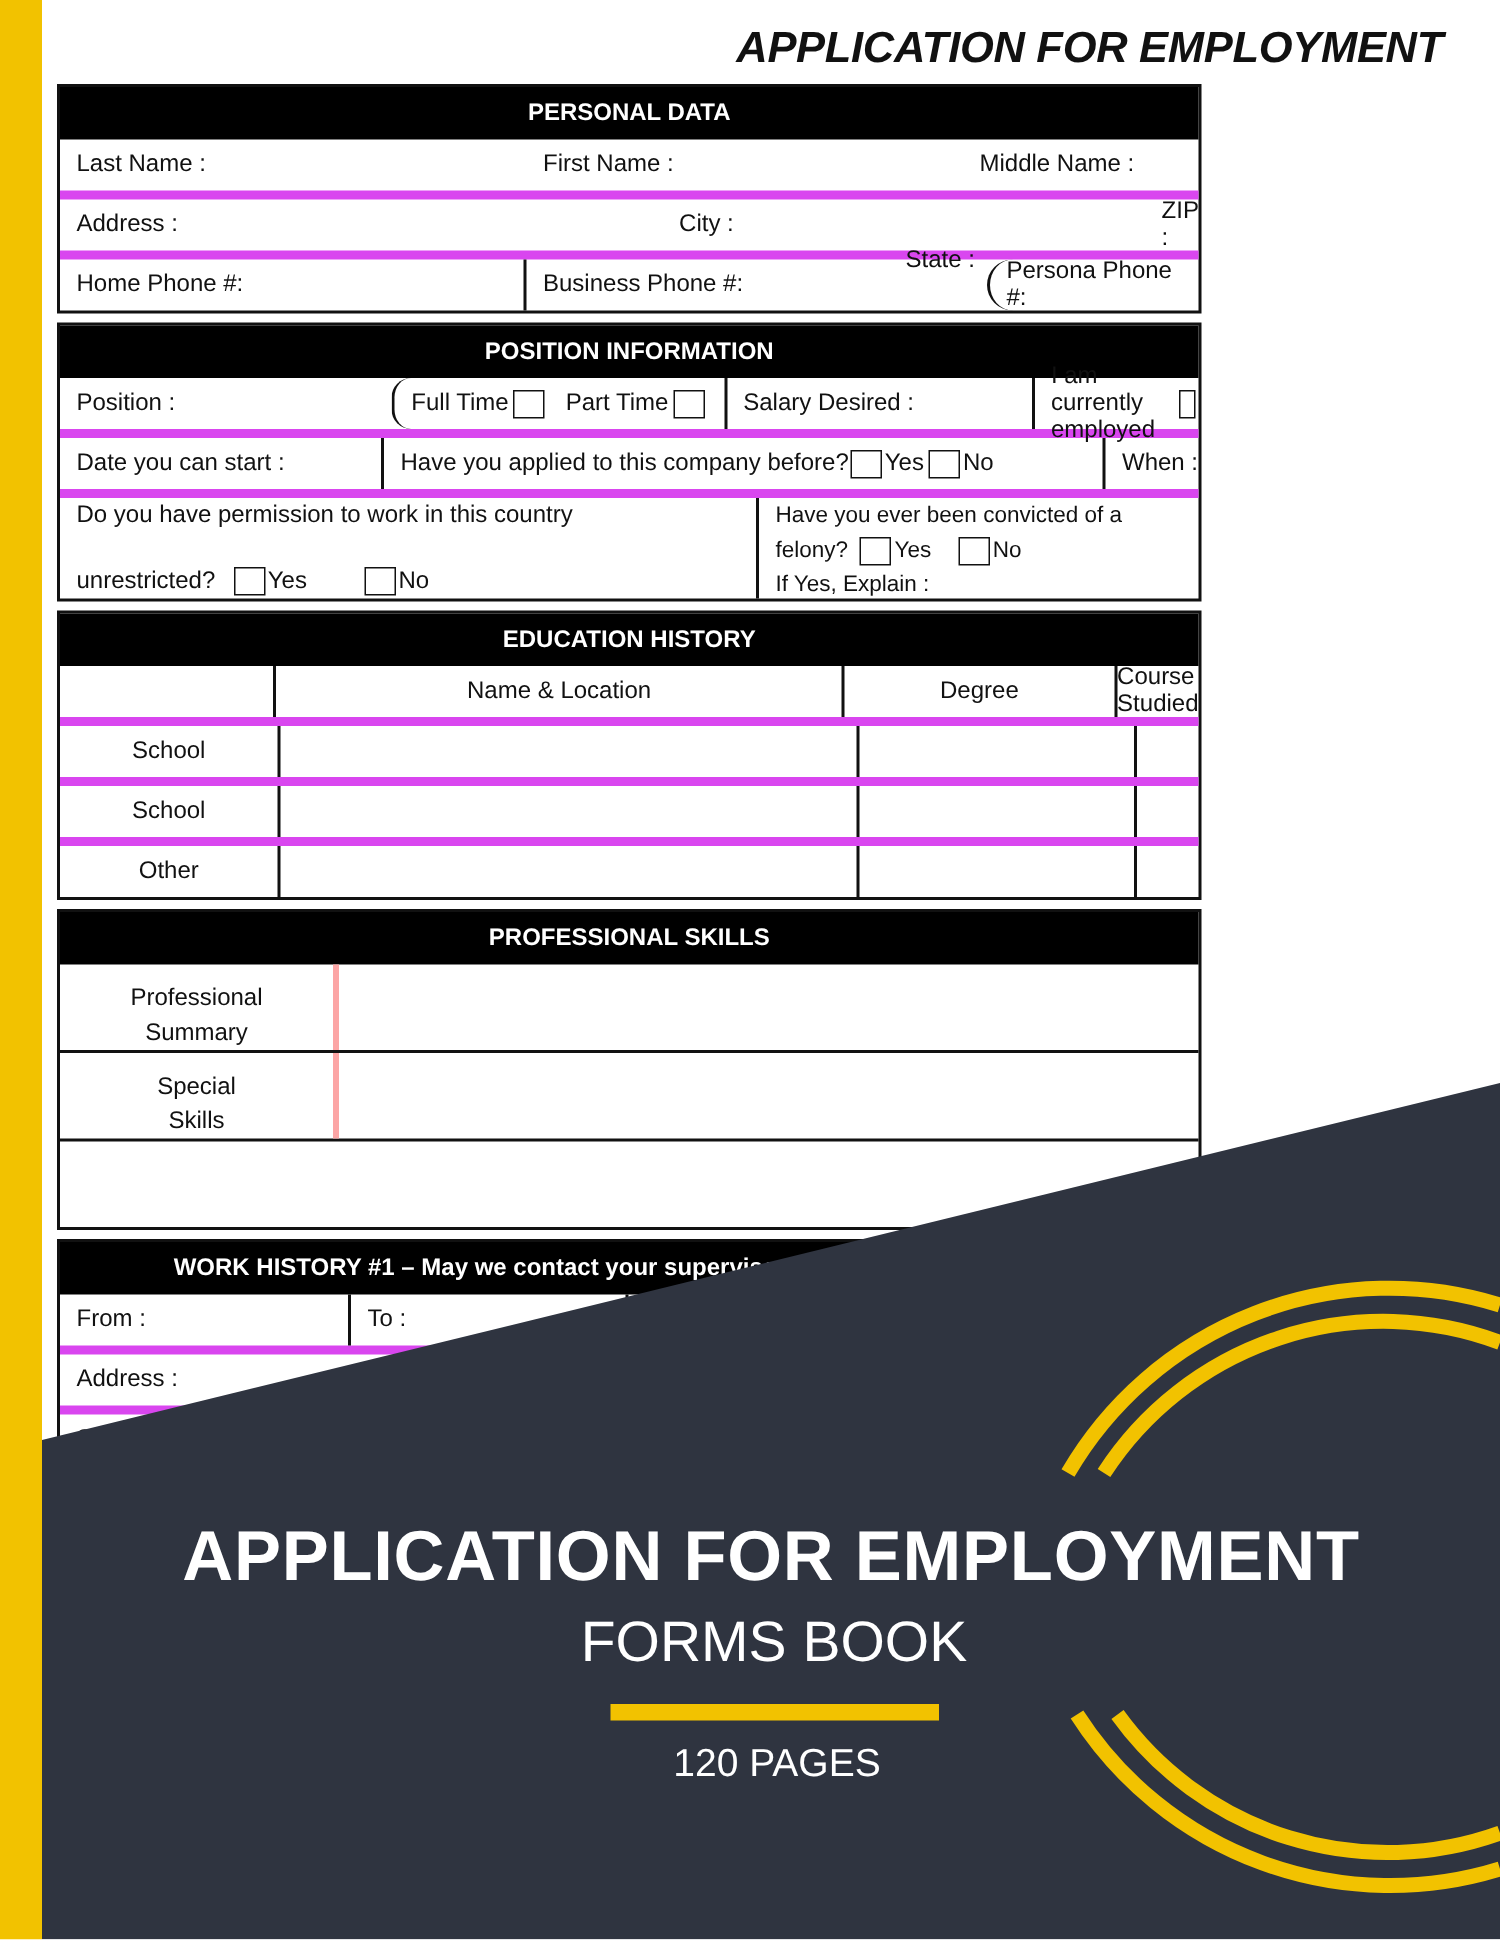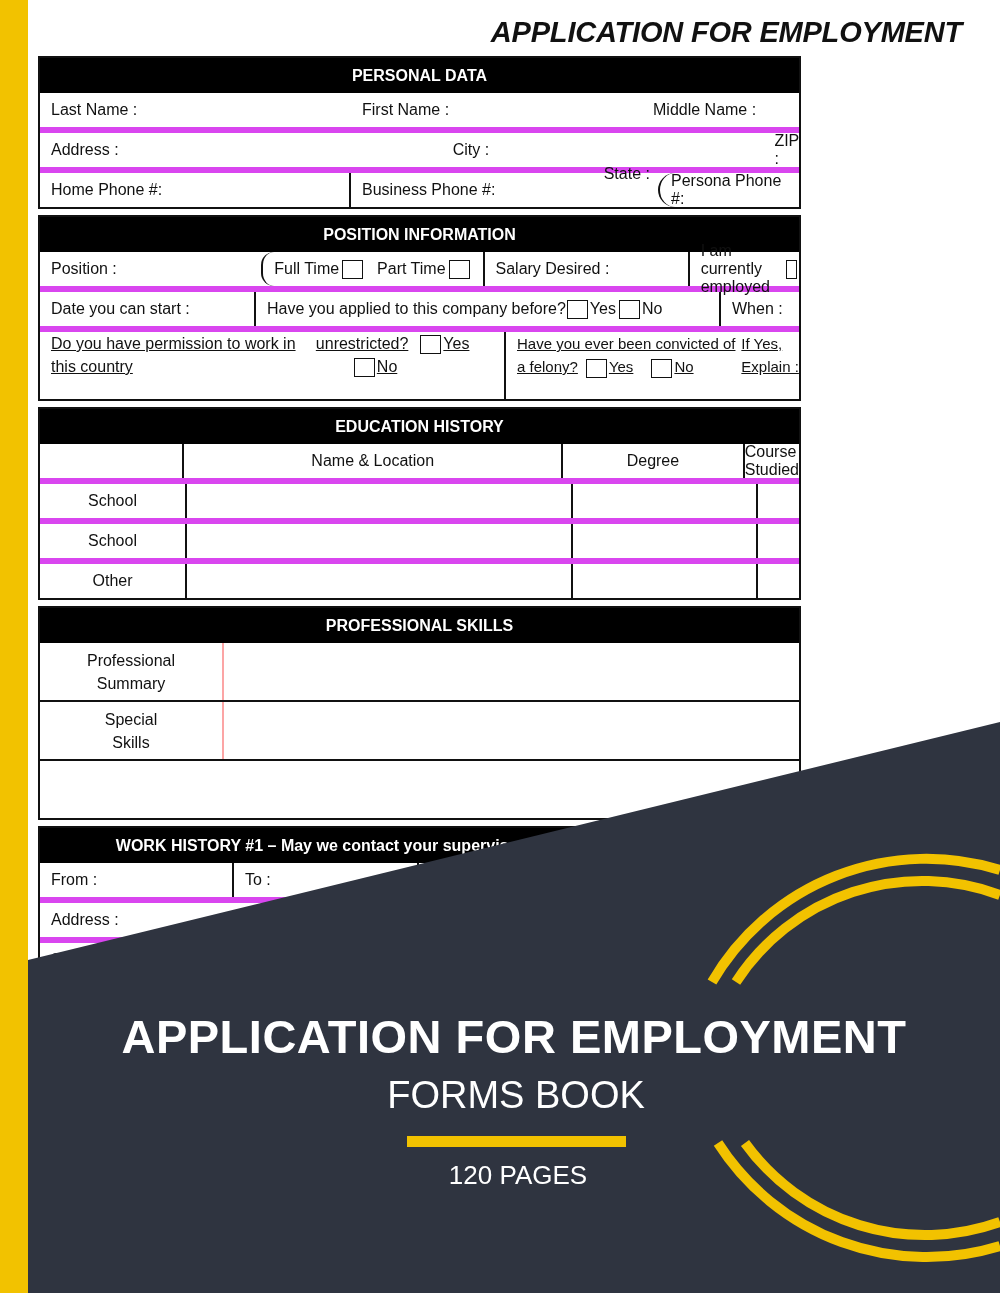--- a/index.html
+++ b/index.html
@@ -20,25 +20,25 @@
   .sec-head {
     background: #000; color: #fff; text-align: center; font-weight: bold;
     font-size: 16px; height: 35px; line-height: 35px;
   }
   .row { display: flex; border-top: 6px solid #d946ef; height: 34px; align-items: center; font-size: 16px; }
   .row:first-of-type { border-top: none; }
   .cell { height: 100%; display: flex; align-items: center; padding-left: 11px; box-sizing: border-box; }
   .cell + .cell.bl { border-left: 2px solid #111; }
   .cb { display: inline-block; width: 19px; height: 17px; border: 1.5px solid #111; margin: 0 2px 0 3px; vertical-align: middle; background: #fff; }
   .tall { height: 67px; align-items: stretch; }
-  .tall .cell { flex-direction: row; align-items: flex-start; justify-content: space-between; line-height: 23px; text-decoration: underline; }
+  .tall .cell { flex-direction: column; align-items: flex-start; justify-content: space-between; line-height: 23px; }
   .tbl-cell { border-left: 2px solid #111; height: 100%; display: flex; align-items: center; justify-content: center; box-sizing: border-box; font-size: 16px; }
   .tbl-cell:first-child { border-left: none; }
   .skills-row { display: flex; border-top: 2px solid #111; height: 57px; }
-  .skills-label { width: 182px; border-right: 2px solid #fca5a5; display: flex; align-items: center; justify-content: center; text-align: center; font-size: 16px; line-height: 23px; }
+  .skills-label { width: 182px; border-right: 4px solid #fca5a5; display: flex; align-items: flex-end; justify-content: center; text-align: center; font-size: 16px; line-height: 23px; }
   .overlay { position: absolute; left: 0; top: 0; width: 1000px; height: 1293px; z-index: 5; pointer-events: none; }
   .cover-text { position: absolute; left: 28px; width: 972px; text-align: center; color: #fff; z-index: 6; }
   .cover-title { top: 1009px; font-size: 47px; font-weight: bold; letter-spacing: 0.5px; }
   .cover-sub { top: 1074px; font-size: 38px; font-weight: normal; left: 30px; }
   .cover-bar { position: absolute; left: 407px; top: 1136px; width: 219px; height: 11px; background: #f2c200; z-index: 6; }
   .cover-pages { top: 1160px; font-size: 26px; left: 32px; }
 </style>
 </head>
 <body>
 
@@ -112,21 +112,21 @@
       <div class="cell" style="width:214px;">
           <span>Date you can start :</span>
         </div>
       <div class="cell bl" style="width:465px;">
         <span>Have you applied to this company before?</span>
           <span class="cb" style="margin-left:1px;"></span>
           <span>Yes</span>
           <span class="cb"></span>
           <span>No</span>
       </div>
-      <div class="cell bl" style="flex:1;">
+      <div class="cell bl" style="flex:1;margin-left:16px;">
           <span>When :</span>
         </div>
     </div>
     <div class="row tall">
       <div class="cell" style="width:464px;">
         <span>Do you have permission to work in this country</span>
         <span><span>unrestricted?</span><span class="cb" style="margin-left:12px;"></span><span>Yes</span><span class="cb" style="margin-left:38px;"></span><span>No</span></span>
       </div>
       <div class="cell bl" style="flex:1; font-size:15px;">
         <span><span>Have you ever been convicted of a felony?</span><span class="cb" style="margin-left:8px;"></span><span>Yes</span><span class="cb" style="margin-left:18px;"></span><span>No</span></span>

